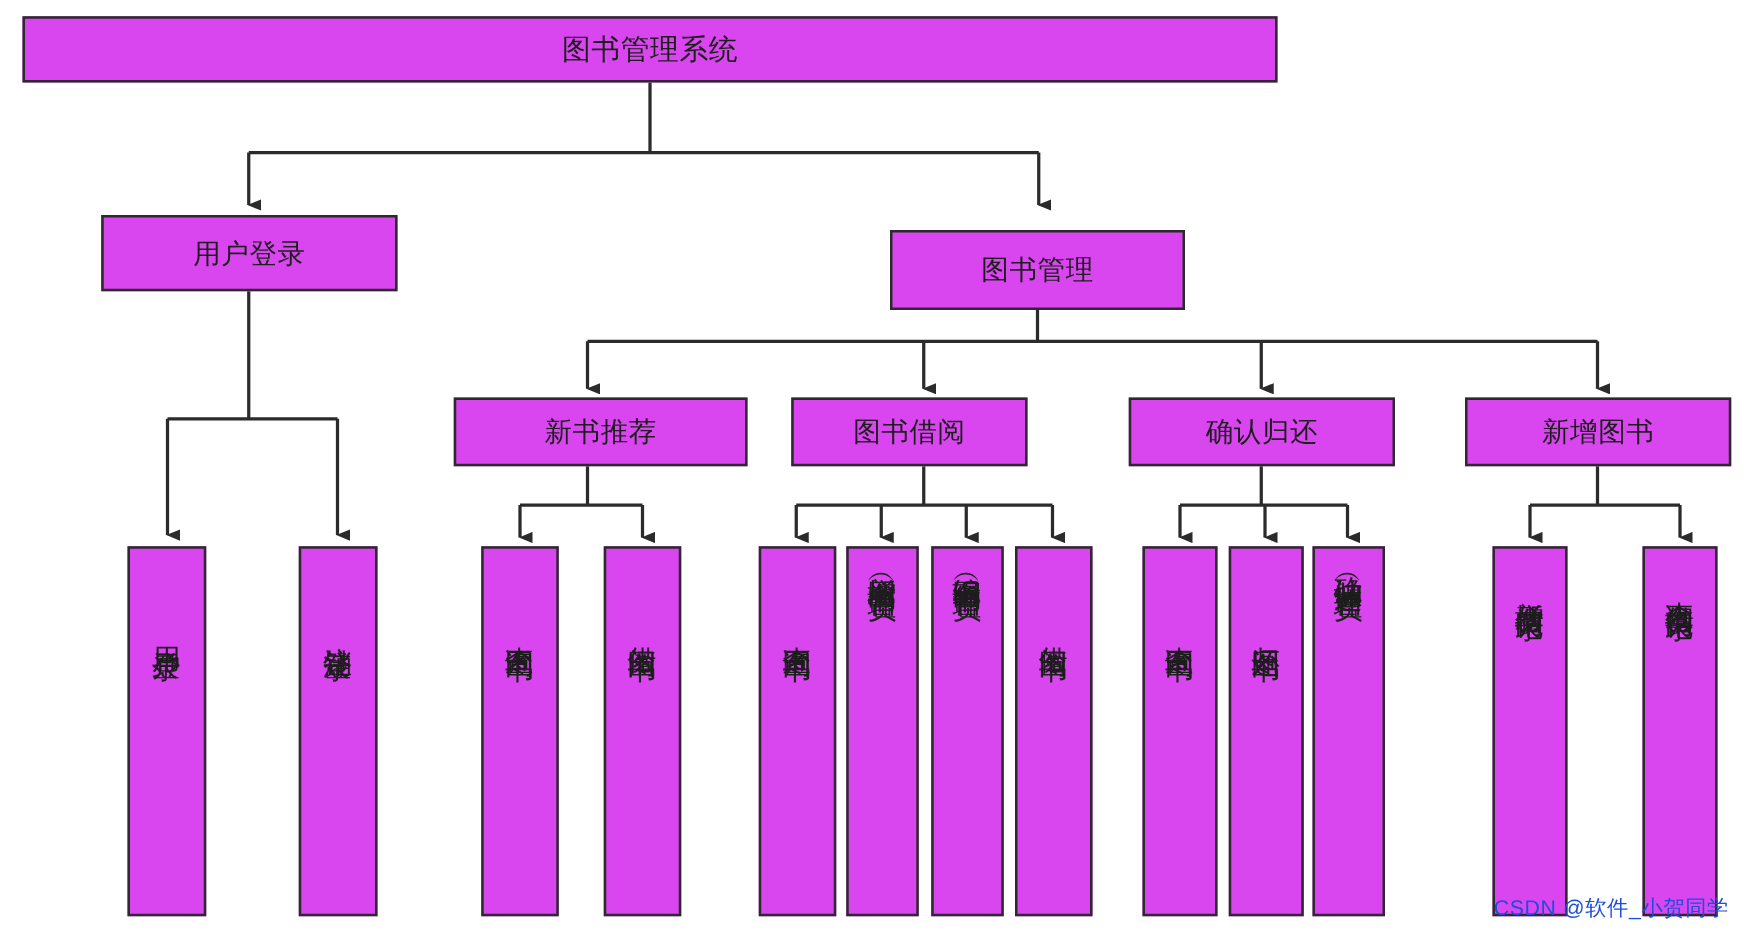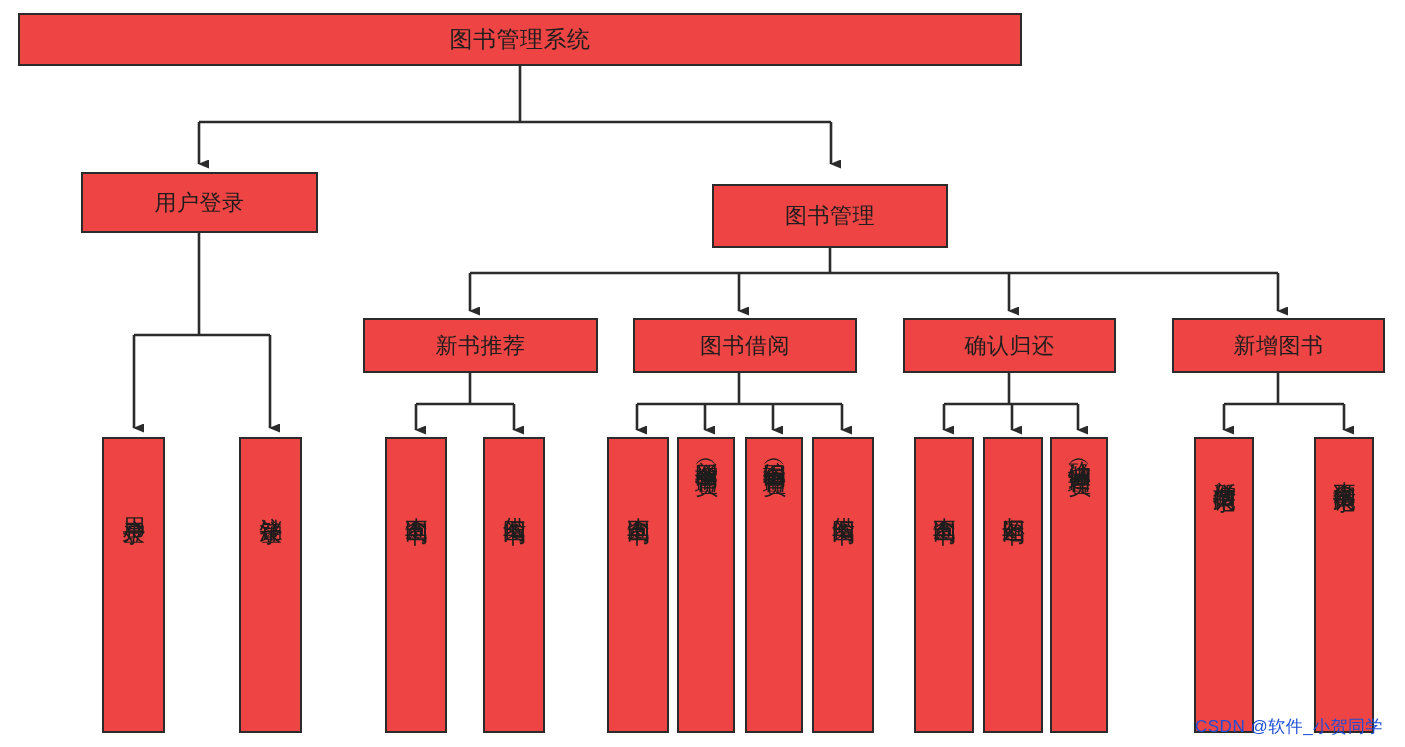--- a/index.html
+++ b/index.html
@@ -23,26 +23,25 @@
     left: 0;
     top: 0;
     width: 1405px;
     height: 747px;
     pointer-events: none;
   }
   .node {
     position: absolute;
     box-sizing: border-box;
     border: 2.5px solid #2b2b2b;
-    background: #ef4444;
+    background: #d946ef;
     display: flex;
     align-items: center;
     justify-content: center;
     color: #1d1d1d;
-    font-family: Liberation Serif, serif;
   }
   .node-label {
     display: block;
     text-align: center;
     line-height: 1.18;
     letter-spacing: 0.5px;
   }
   
   .node.horiz .node-label {
     font-size: 22px;
@@ -141,21 +140,21 @@
   </div>
 
   <div class="node horiz" style="left:712px; top:172px; width:236px; height:64px;margin-top:12px;">
     <span class="node-label">图书管理</span>
   </div>
 
   <div class="node horiz" style="left:363px; top:318px; width:235px; height:55px;">
     <span class="node-label">新书推荐</span>
   </div>
 
-  <div class="node horiz" style="left:633px; top:318px; width:224px; height:55px;">
+  <div class="node horiz" style="left:633px; top:318px; width:189px; height:55px;">
     <span class="node-label">图书借阅</span>
   </div>
 
   <div class="node horiz" style="left:903px; top:318px; width:213px; height:55px;">
     <span class="node-label">确认归还</span>
   </div>
 
   <div class="node horiz" style="left:1172px; top:318px; width:213px; height:55px;">
     <span class="node-label">新增图书</span>
   </div>

